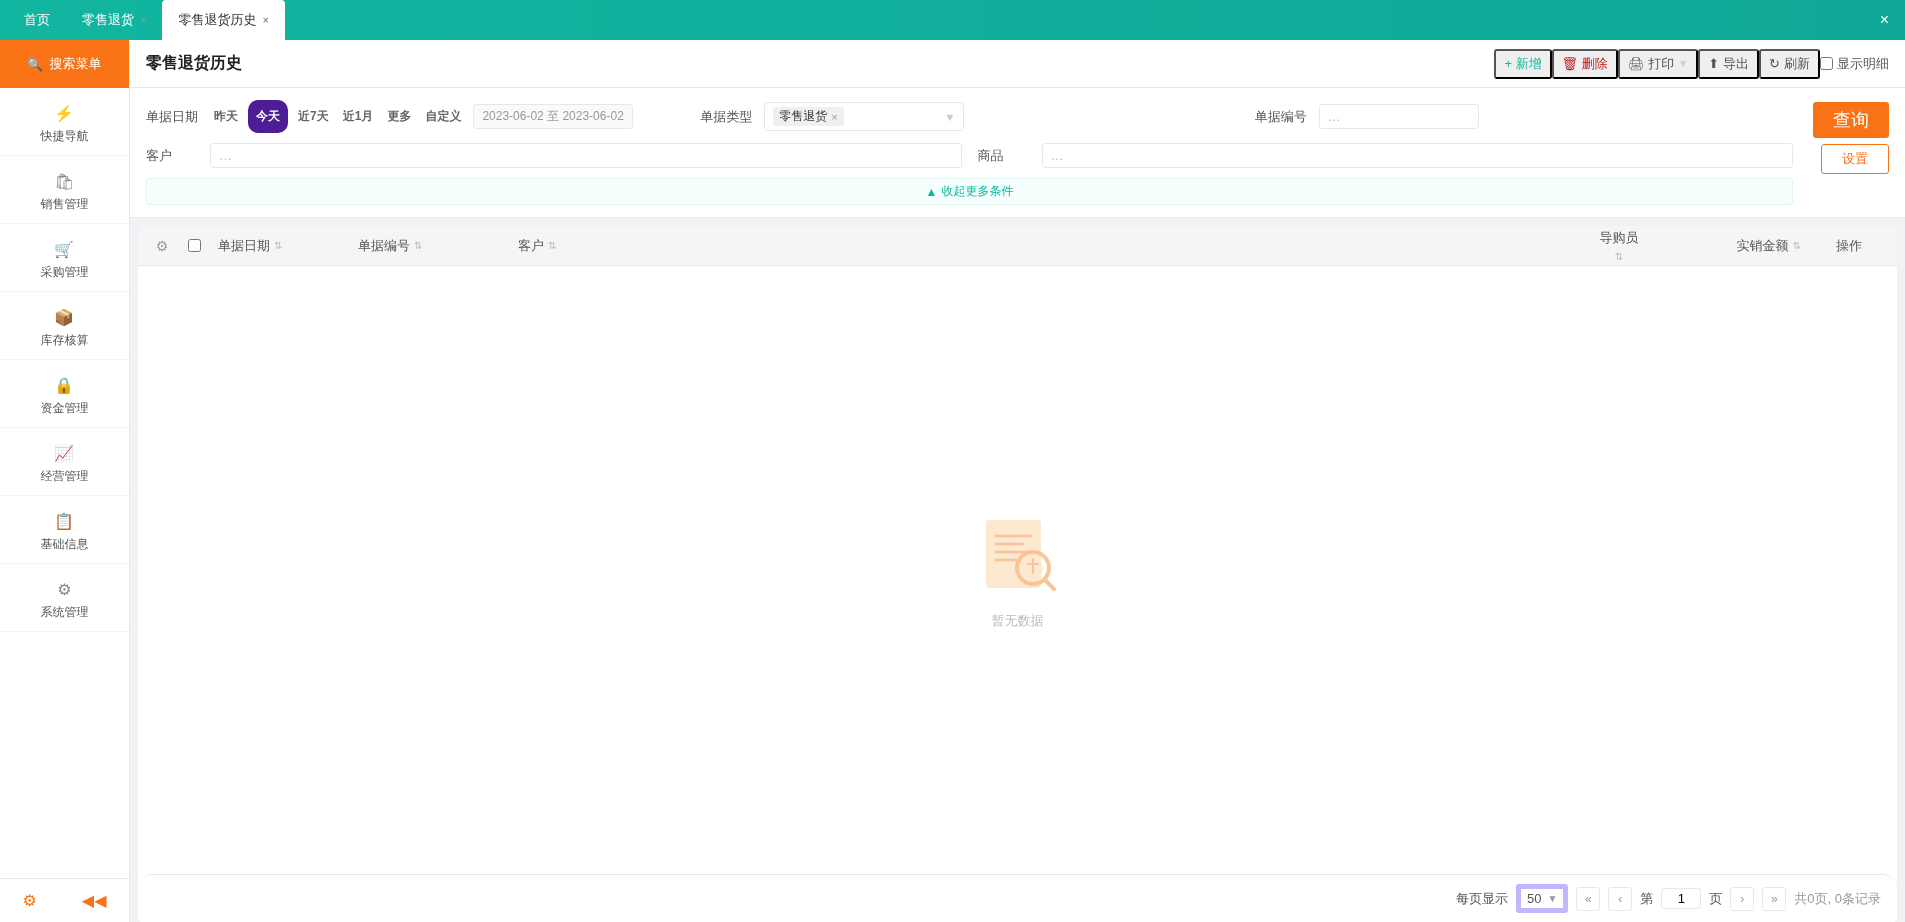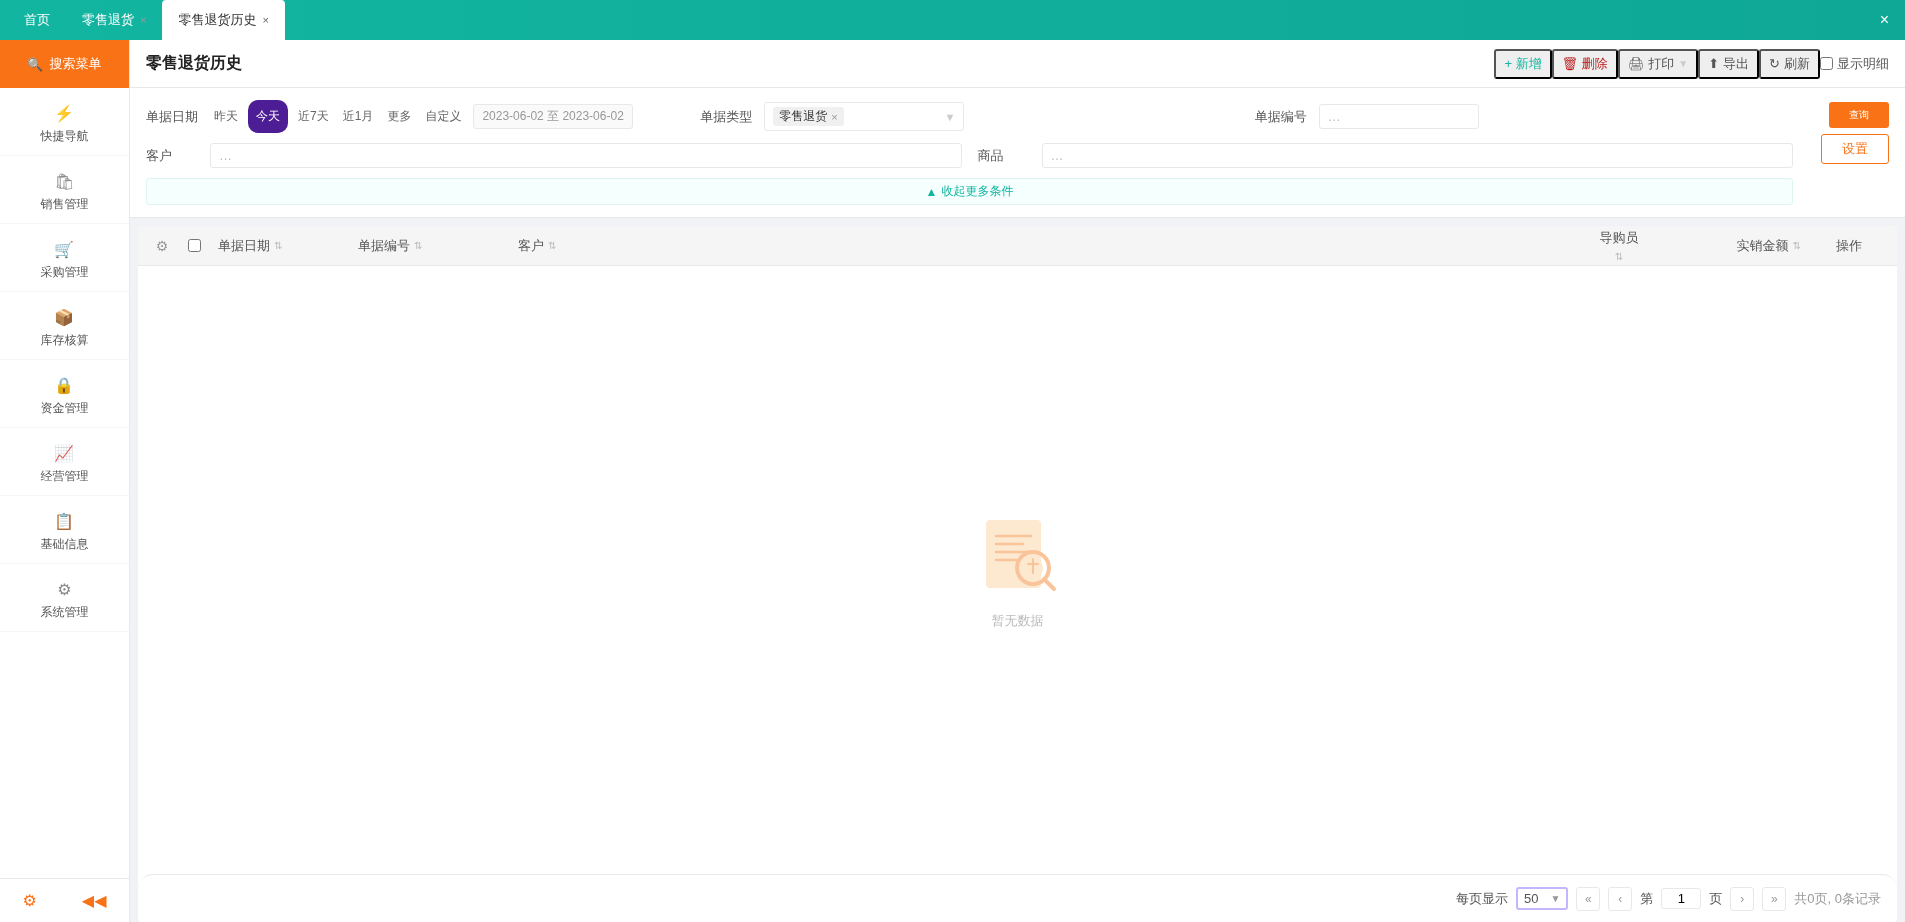--- a/index.html
+++ b/index.html
@@ -175,20 +175,21 @@
     .filter-label {
       color: #555;
       font-size: 13px;
       white-space: nowrap;
       min-width: 56px;
     }
     .date-shortcuts {
       display: flex;
       align-items: center;
       gap: 6px;
+      font-weight: bold;
     }
     .date-shortcut {
       font-size: 12px;
       color: #666;
       cursor: pointer;
       padding: 2px 4px;
       border-radius: 3px;
     }
     .date-shortcut.active {
       background: #4c1d95;
@@ -261,21 +262,21 @@
       margin: 4px auto 0;
     }
 
     
     .query-btn {
       background: #f97316;
       color: white;
       border: none;
       border-radius: 3px;
       padding: 6px 20px;
-      font-size: 10px;
+      font-size: 18px;
       cursor: pointer;
       display: block;
       margin-bottom: 6px;
     }
     .settings-btn {
       background: white;
       color: #f97316;
       border: 1px solid #f97316;
       border-radius: 3px;
       padding: 5px 20px;
@@ -369,28 +370,28 @@
       display: flex;
       align-items: center;
       justify-content: flex-end;
       padding: 0 16px;
       gap: 8px;
       font-size: 13px;
       color: #555;
       border-radius: 15px;
     }
     .page-size-select {
-      border: 2px solid #c4b5fd;
+      border: 5px solid #c4b5fd;
       border-radius: 3px;
       padding: 2px 6px;
       font-size: 13px;
       cursor: pointer;
       display: flex;
       align-items: center;
-      gap: 12px;
+      gap: 6px;
     }
     .page-nav-btn {
       width: 24px;
       height: 24px;
       border: 1px solid #e8e8e8;
       border-radius: 3px;
       display: flex;
       align-items: center;
       justify-content: center;
       cursor: pointer;

